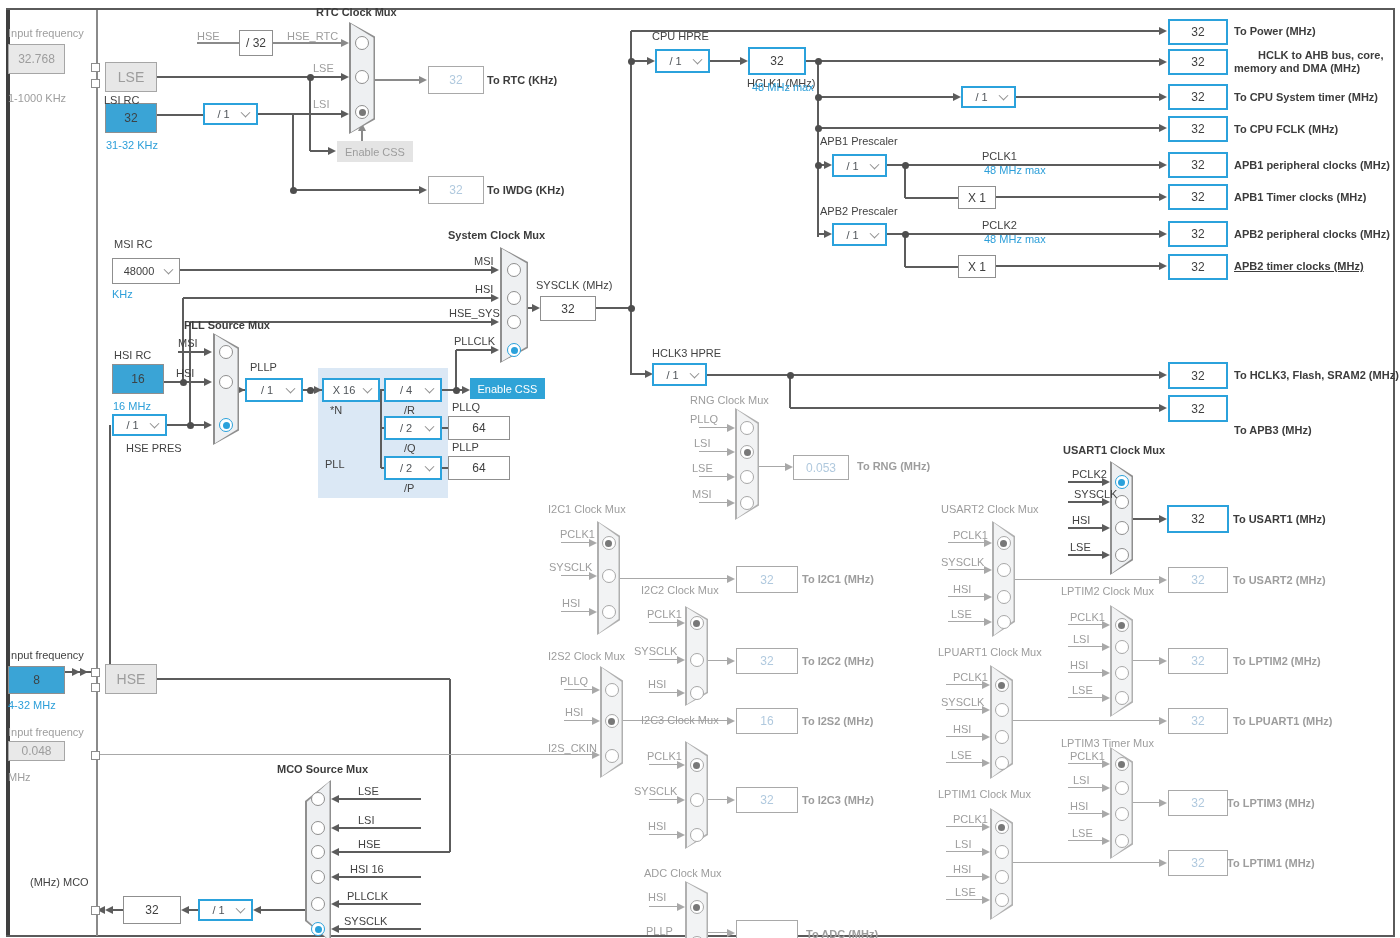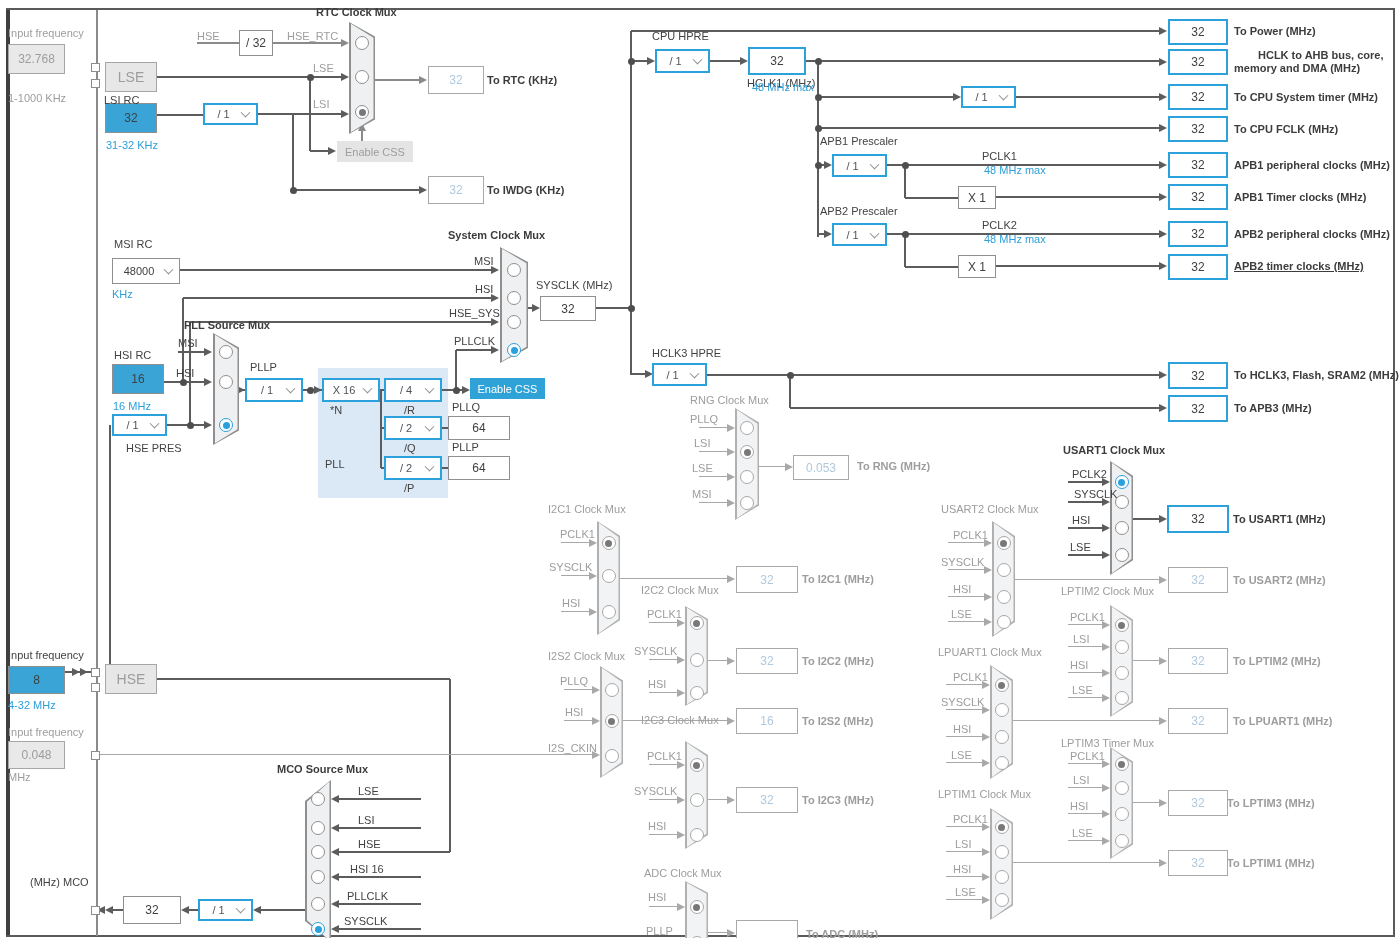--- a/index.html
+++ b/index.html
@@ -448,21 +448,21 @@
     <div class="box pale" style="left: 736px; top: 787px; width: 62px; height: 26px;">32</div>
     <div class="box pale" style="left: 736px; top: 920px; width: 62px; height: 26px;"></div>
     <div class="box pale" style="left: 1168px; top: 567px; width: 60px; height: 26px;">32</div>
     <div class="box blueborder" style="left: 1167px; top: 505px; width: 62px; height: 28px;">32</div>
     <div class="box pale" style="left: 1168px; top: 648px; width: 60px; height: 26px;">32</div>
     <div class="box pale" style="left: 1168px; top: 708px; width: 60px; height: 26px;">32</div>
     <div class="box pale" style="left: 1168px; top: 790px; width: 60px; height: 26px;">32</div>
     <div class="box pale" style="left: 1168px; top: 850px; width: 60px; height: 26px;">32</div>
     <div class="box bluefill" style="left: 8px; top: 666px; width: 57px; height: 28px;">8</div>
     <div class="box lse" style="left: 105px; top: 664px; width: 52px; height: 30px;">HSE</div>
-    <div class="box grayfill" style="left: 8px; top: 741px; width: 57px; height: 28px;">0.048</div>
+    <div class="box grayfill" style="left: 8px; top: 741px; width: 57px; height: 20px;">0.048</div>
     <div class="box white" style="left: 123px; top: 896px; width: 58px; height: 28px;">32</div>
     <div class="dd" style="left: 203px; top: 103px; width: 55px; height: 22px;">
       <span>/ 1</span>
       <span class="chev"></span>
     </div>
     <div class="dd ddg" style="left: 112px; top: 258px; width: 68px; height: 26px;">
       <span>48000</span>
       <span class="chev"></span>
     </div>
     <div class="dd" style="left: 112px; top: 414px; width: 55px; height: 22px;">
@@ -561,21 +561,21 @@
     <div class="t od" style="left: 1258px; top: 49px;">HCLK to AHB bus, core,</div>
     <div class="t od" style="left: 1234px; top: 62px;">memory and DMA (MHz)</div>
     <div class="t od" style="left: 1234px; top: 91px;">To CPU System timer (MHz)</div>
     <div class="t od" style="left: 1234px; top: 123px;">To CPU FCLK (MHz)</div>
     <div class="t od" style="left: 1234px; top: 159px;">APB1 peripheral clocks (MHz)</div>
     <div class="t od" style="left: 1234px; top: 191px;">APB1 Timer clocks (MHz)</div>
     <div class="t od" style="left: 1234px; top: 228px;">APB2 peripheral clocks (MHz)</div>
     <div class="t od" style="left: 1234px; top: 260px; text-decoration: underline;">APB2 timer clocks (MHz)</div>
     <div class="t d" style="left: 652px; top: 347px;">HCLK3 HPRE</div>
     <div class="t od" style="left: 1234px; top: 369px;">To HCLK3, Flash, SRAM2 (MHz)</div>
-    <div class="t od" style="left: 1234px; top: 402px;">To APB3 (MHz)</div>
+    <div class="t od" style="left: 1234px; top: 424px;">To APB3 (MHz)</div>
     <div class="t tg" style="left: 690px; top: 394px;">RNG Clock Mux</div>
     <div class="t g" style="left: 690px; top: 413px;">PLLQ</div>
     <div class="t g" style="left: 694px; top: 437px;">LSI</div>
     <div class="t g" style="left: 692px; top: 462px;">LSE</div>
     <div class="t g" style="left: 692px; top: 488px;">MSI</div>
     <div class="t og" style="left: 857px; top: 460px;">To RNG (MHz)</div>
     <div class="t tg" style="left: 548px; top: 503px;">I2C1 Clock Mux</div>
     <div class="t g" style="left: 560px; top: 528px;">PCLK1</div>
     <div class="t g" style="left: 549px; top: 561px;">SYSCLK</div>
     <div class="t g" style="left: 562px; top: 597px;">HSI</div>

